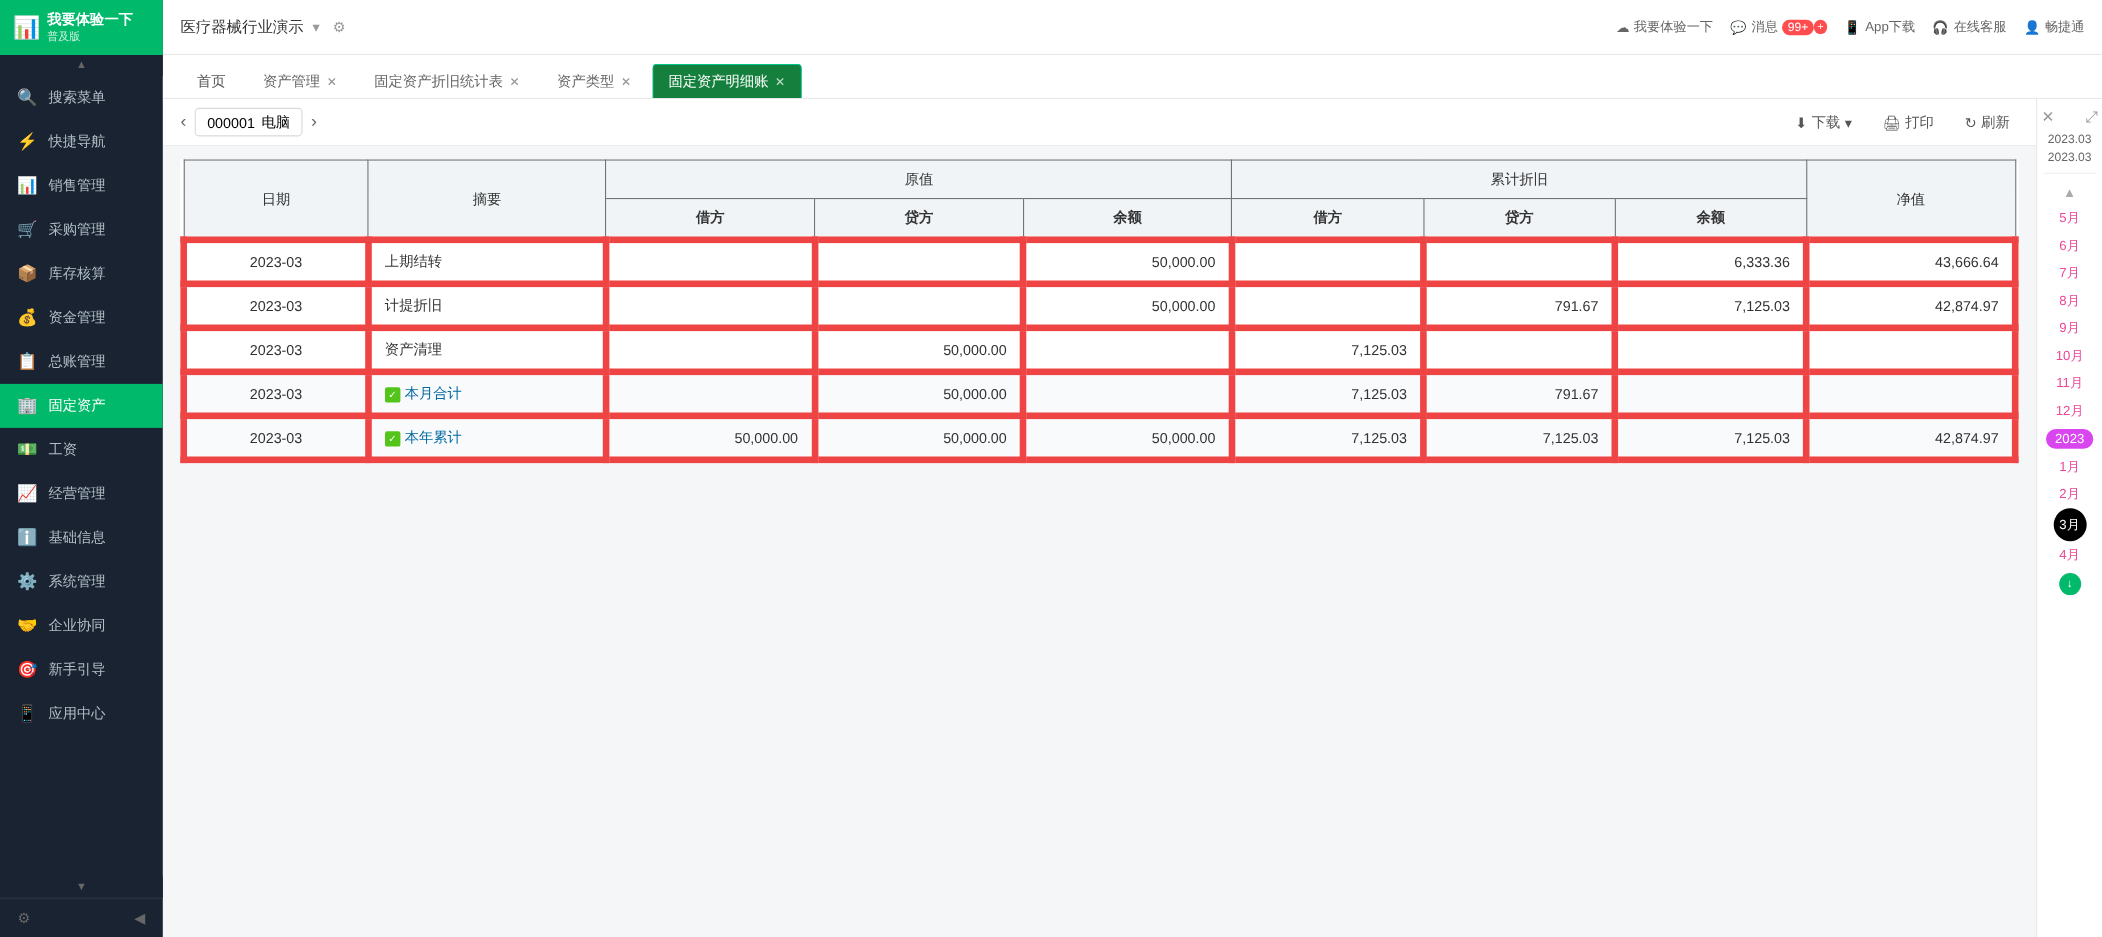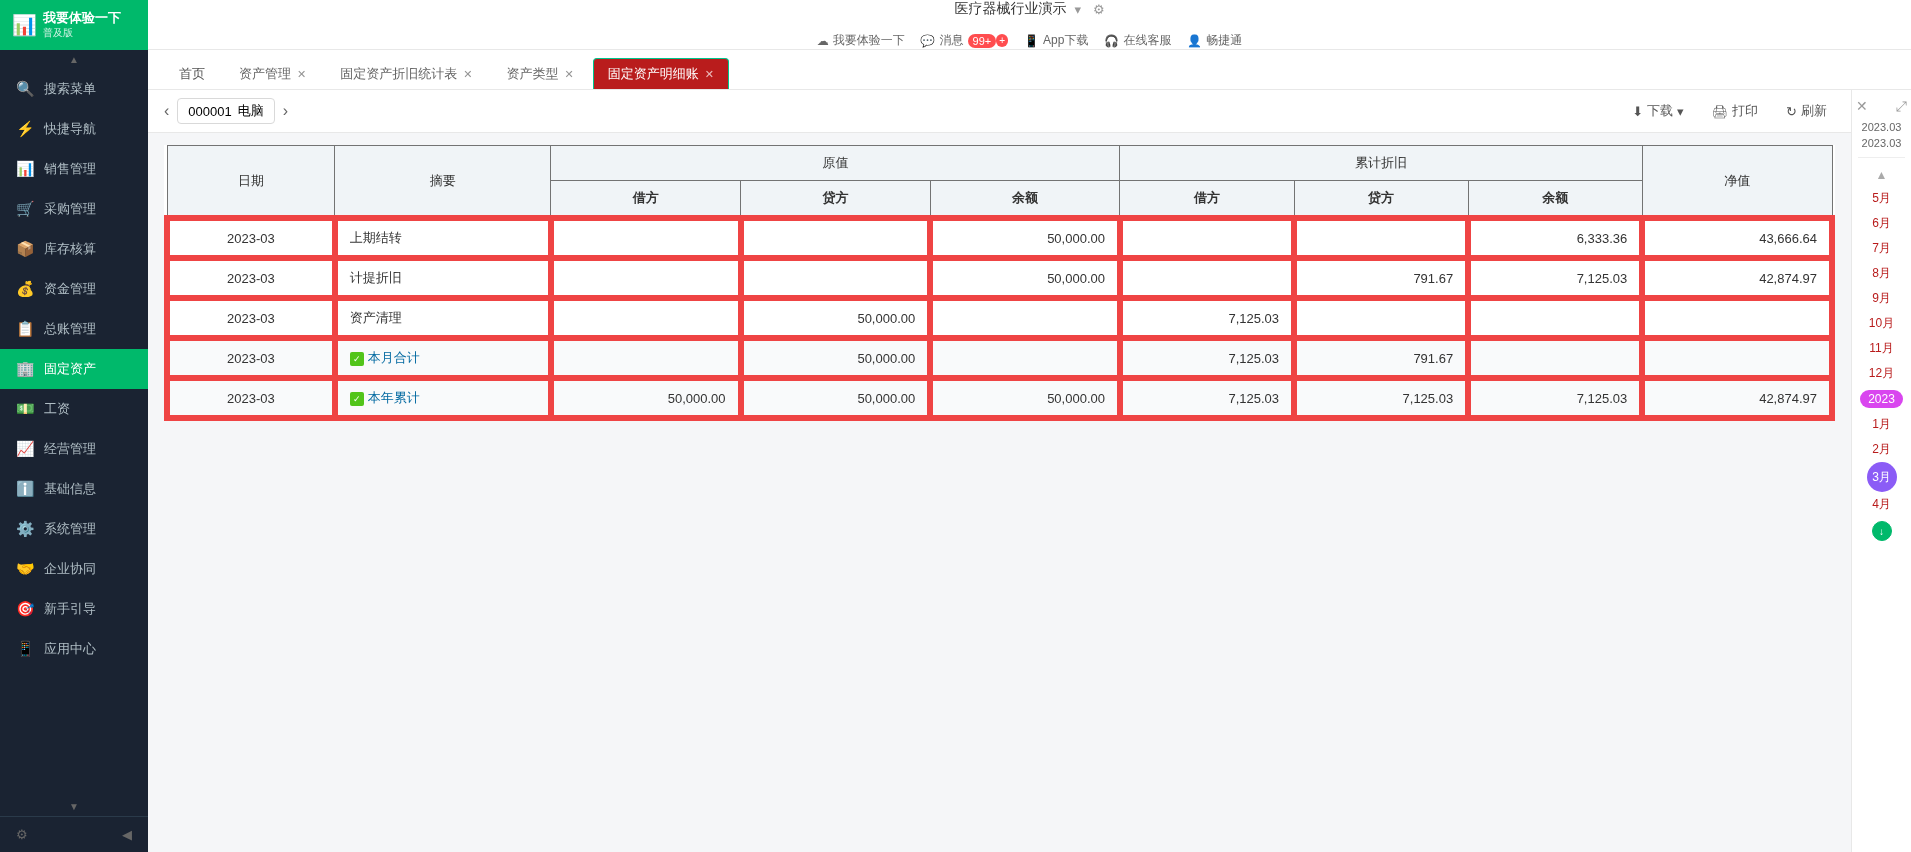--- a/index.html
+++ b/index.html
@@ -63,21 +63,20 @@
     
     .topbar {
       background: white;
       height: 50px;
       display: flex;
       align-items: center;
       justify-content: space-between;
       padding: 0 16px;
       border-bottom: 1px solid #e8e8e8;
       flex-shrink: 0;
-      flex-direction: column;
     }
     .topbar-left { display: flex; align-items: center; gap: 8px; }
     .topbar-right { display: flex; align-items: center; gap: 16px; font-size: 12px; color: #666; }
     .topbar-experience { display: flex; align-items: center; gap: 4px; color: #666; }
     .topbar-badge {
       background: #ff4d4f;
       color: white;
       border-radius: 10px;
       padding: 1px 5px;
       font-size: 11px;
@@ -101,21 +100,21 @@
       cursor: pointer;
       border-radius: 4px 4px 0 0;
       color: #666;
       display: flex;
       align-items: center;
       gap: 6px;
       border: 1px solid transparent;
       border-bottom: none;
       margin-top: 28px;
     }
-    .tab.active { background: #b91c1c; color: white; border-color: #00c48c; }
+    .tab.active { background: #15803d; color: white; border-color: #00c48c; }
     .tab-close { font-size: 11px; opacity: 0.7; }
     .tab-home { color: #555; }
 
     
     .content { flex: 1; display: flex; overflow: hidden; }
 
     
     .main-panel {
       flex: 1;
       background: #f5f6f8;
@@ -216,34 +215,34 @@
     }
     .year-badge {
       background: #d946ef;
       color: white;
       border-radius: 10px;
       padding: 2px 8px;
       font-size: 12px;
       margin: 4px 0;
     }
     .month-active-dot {
-      background: #8b5cf6;
+      background: #000000;
       color: white;
       border-radius: 50%;
       width: 30px;
       height: 30px;
       display: flex;
       align-items: center;
       justify-content: center;
       font-size: 12px;
       cursor: pointer;
     }
     .month-item {
       font-size: 12px;
-      color: #b91c1c;
+      color: #ec4899;
       padding: 4px 0;
       cursor: pointer;
       text-align: center;
       width: 100%;
     }
 
     .timeline-arrow {
       font-size: 12px;
       color: #aaa;
       cursor: pointer;

